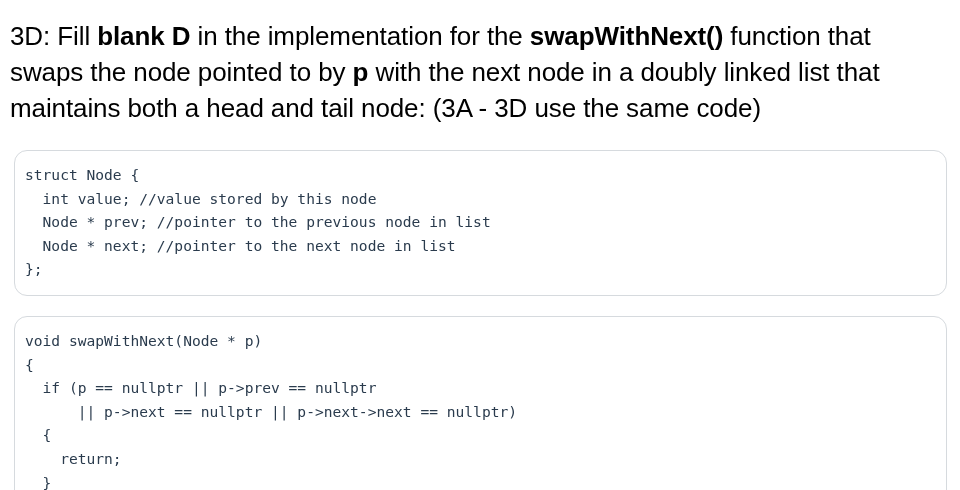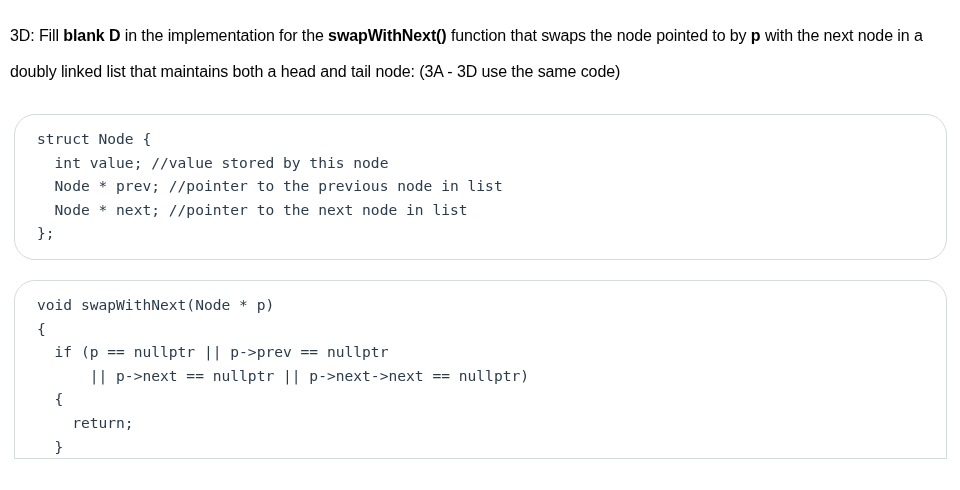--- a/index.html
+++ b/index.html
@@ -21,38 +21,38 @@
     width: 960px;
     height: 490px;
     box-sizing: border-box;
     padding: 0;
   }
 
   
   .prompt {
     margin: 0;
     padding: 18px 14px 0 10px;
-    font-size: 16px;
+    font-size: 26px;
     line-height: 36px;
     font-weight: 400;
     color: #000000;
     letter-spacing: -0.1px;
   }
   .prompt .b {
     font-weight: 700;
   }
 
   
   .code-card {
     box-sizing: border-box;
     margin: 0 13px 0 14px;
     background: #ffffff;
     border: 1px solid #d6dade;
-    border-radius: 21px;
-    padding: 12px 14px 14px 22px;
+    border-radius: 13px;
+    padding: 12px 14px 14px 10px;
     box-shadow: 0 0 0 0 rgba(0,0,0,0);
   }
   .code-card + .code-card {
     margin-top: 20px;
   }
   #struct-card {
     margin-top: 24px;
   }
 
   pre.code {

